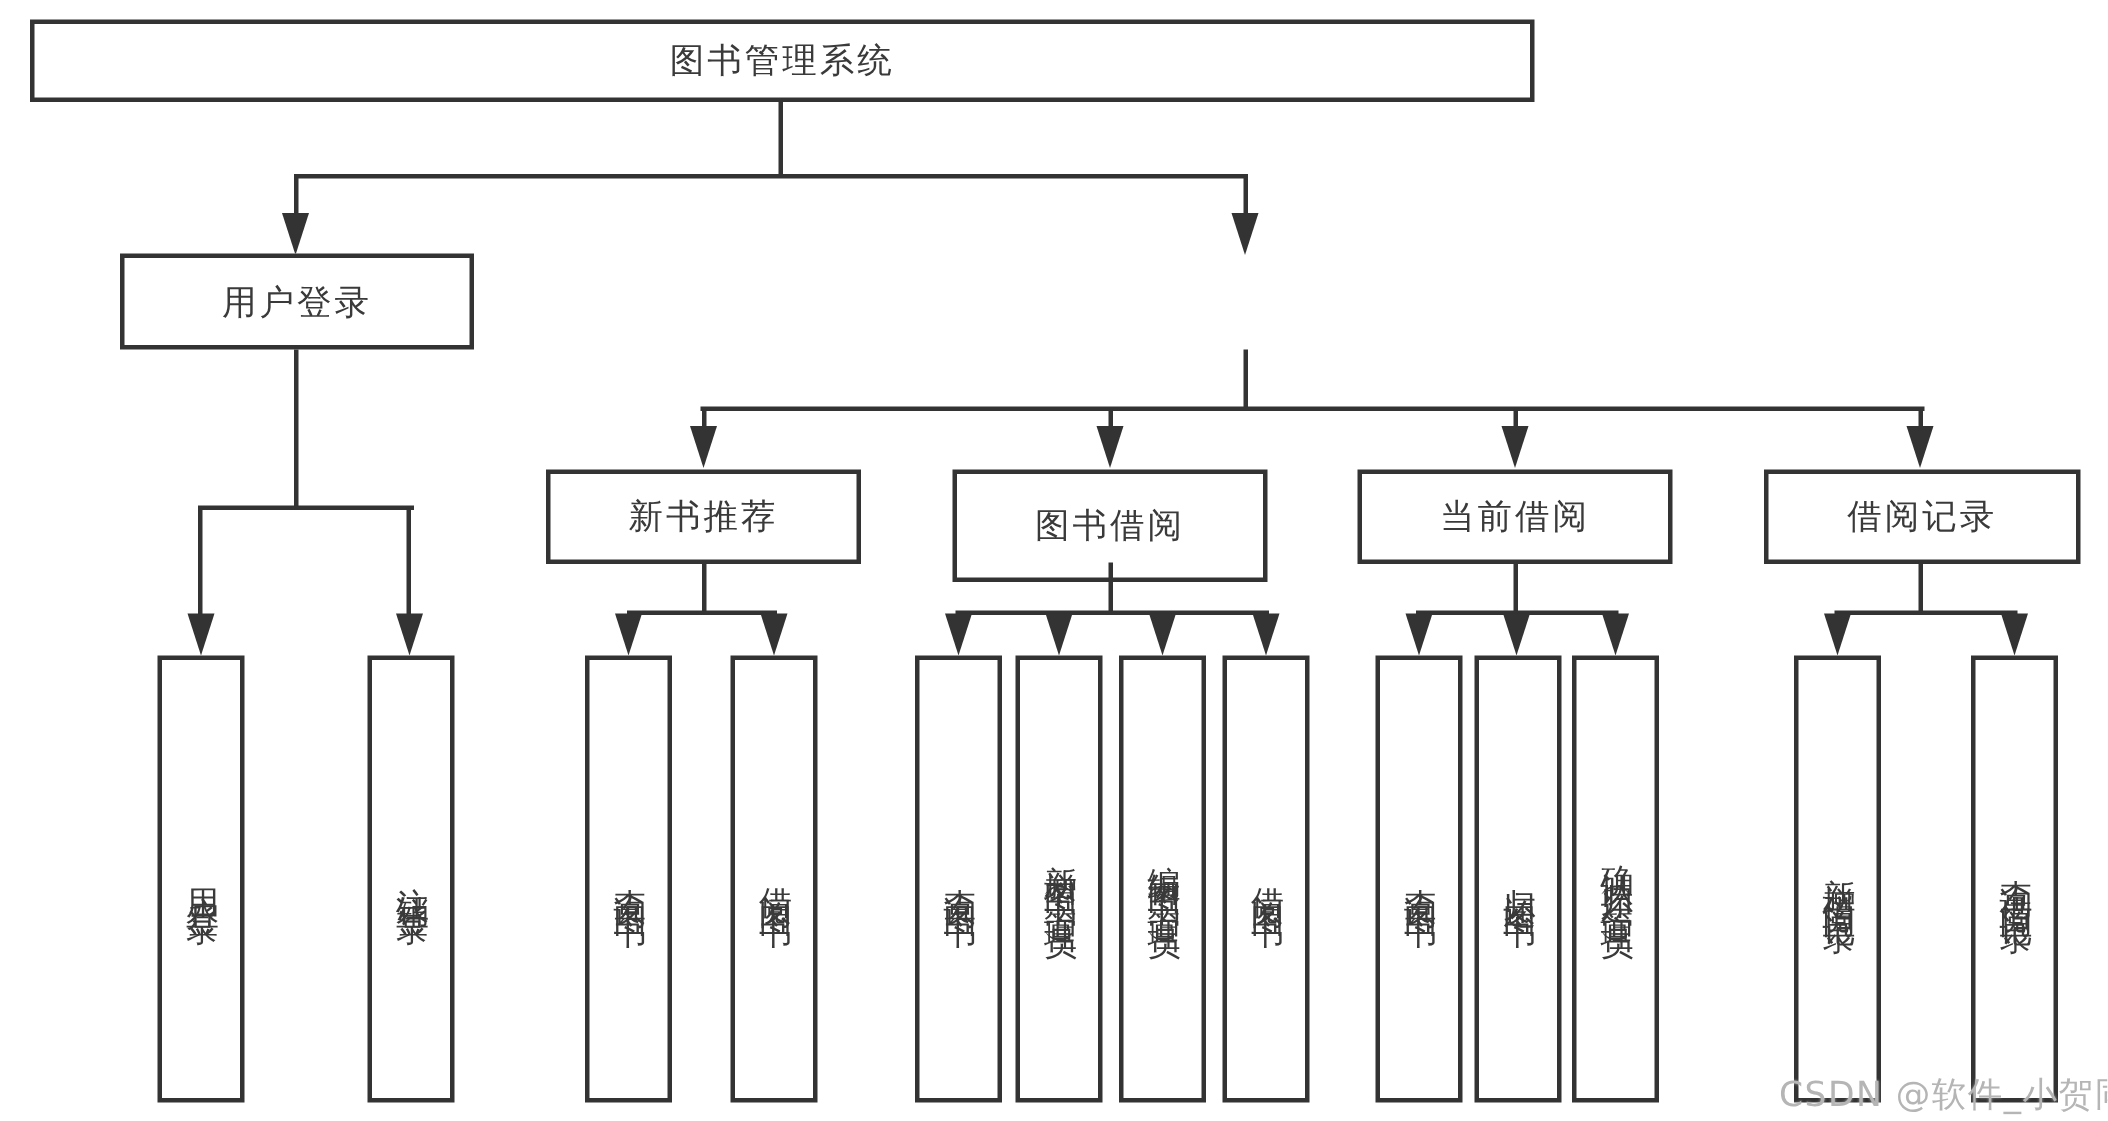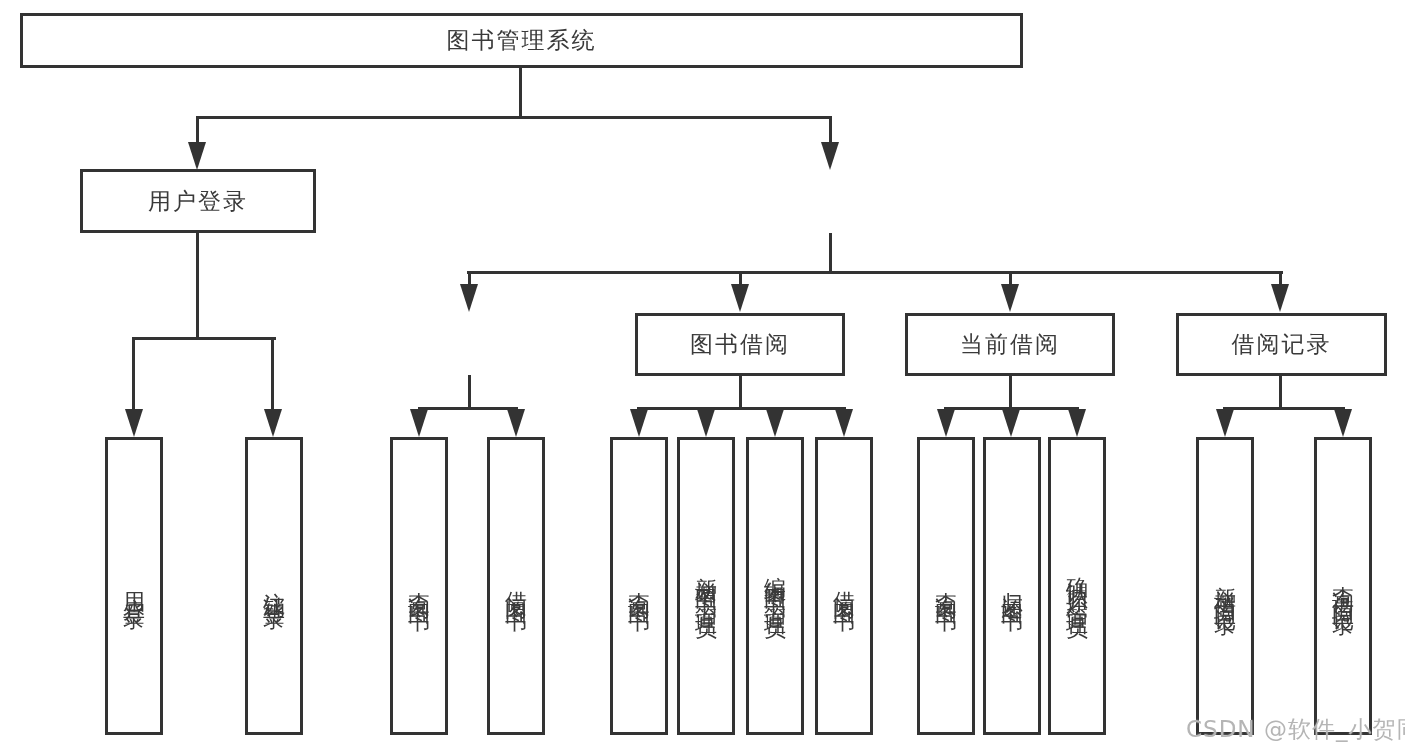--- a/index.html
+++ b/index.html
@@ -68,21 +68,24 @@
   <div class="hl" style="left:467px;top:271px;width:816px;"></div>
   <div class="vl" style="left:468px;top:273px;height:13px;"></div>
   <div class="arr" style="left:460px;top:284px;"></div>
   <div class="vl" style="left:739px;top:273px;height:13px;"></div>
   <div class="arr" style="left:731px;top:284px;"></div>
   <div class="vl" style="left:1009px;top:273px;height:13px;"></div>
   <div class="arr" style="left:1001px;top:284px;"></div>
   <div class="vl" style="left:1279px;top:273px;height:13px;"></div>
   <div class="arr" style="left:1271px;top:284px;"></div>
 
-  <div class="node" style="left:635px;top:313px;width:210px;height:63px;font-family:Liberation Serif, serif;">
+  <div class="node" style="left:364px;top:313px;width:210px;height:63px;">
+    <span>新书推荐</span>
+  </div>
+  <div class="node" style="left:635px;top:313px;width:210px;height:75px;font-family:Liberation Serif, serif;">
     <span>图书借阅</span>
   </div>
   <div class="node" style="left:1176px;top:313px;width:211px;height:63px;">
     <span>借阅记录</span>
   </div>
   <div class="node" style="left:905px;top:313px;width:210px;height:63px;">
     <span>当前借阅</span>
   </div>
 
   <div class="vl" style="left:468px;top:375px;height:34px;"></div>

